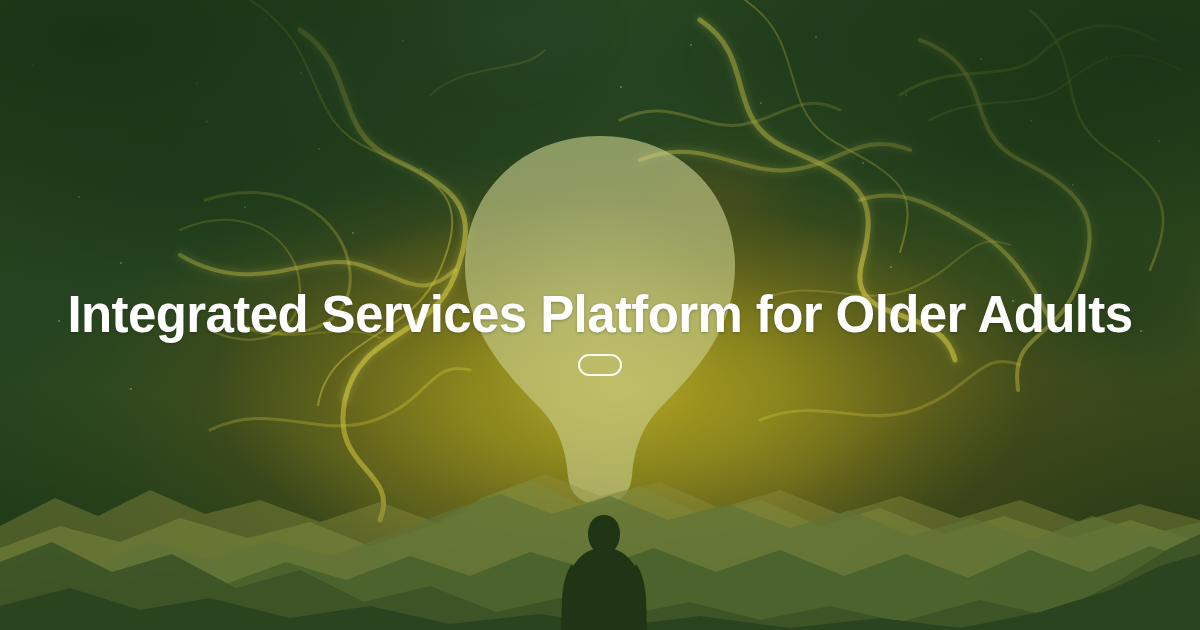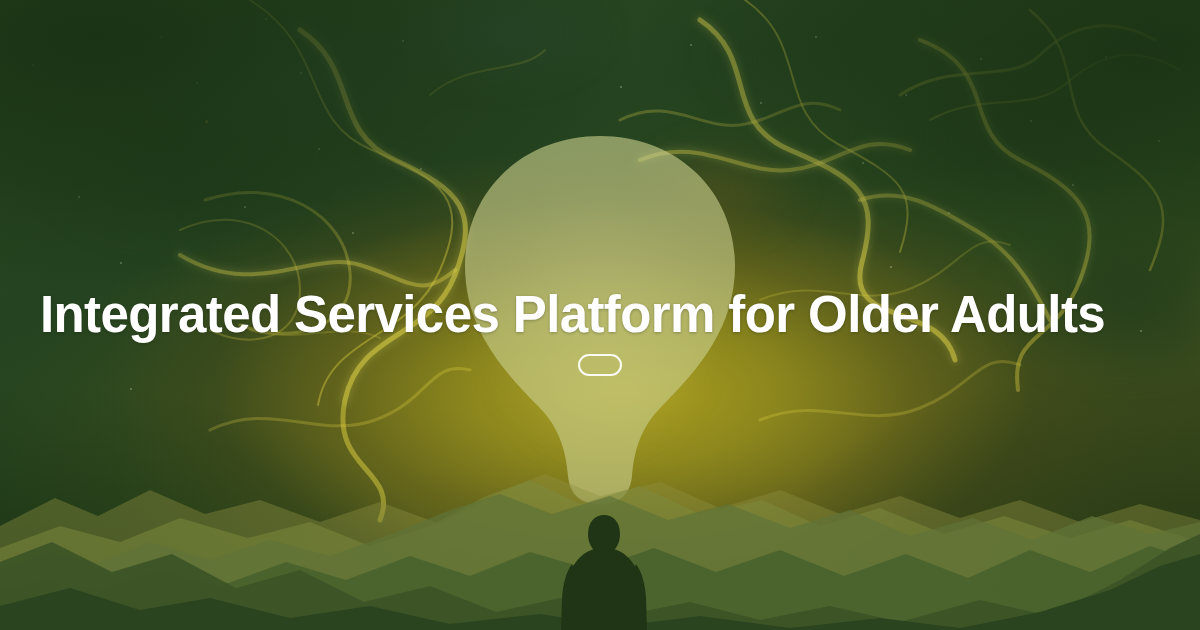--- a/index.html
+++ b/index.html
@@ -109,20 +109,21 @@
 
   
   #title-row {
     position: absolute;
     left: 0;
     top: 0;
     width: 1200px;
     height: 630px;
     display: flex;
     align-items: center;
+    justify-content: center;
   }
   #hero-title {
     margin: 0;
     padding: 0 40px;
     font-family: "Liberation Sans", sans-serif;
     font-size: 51px;
     font-weight: bold;
     line-height: 1.1;
     letter-spacing: -0.6px;
     color: #ffffff;

